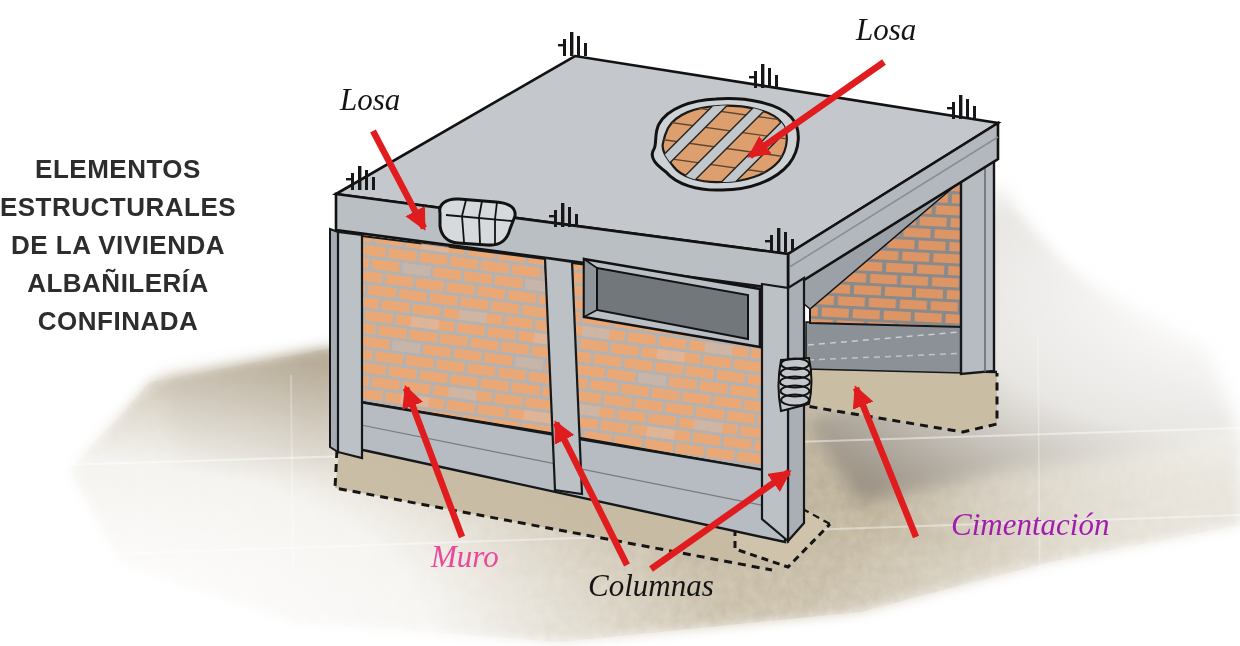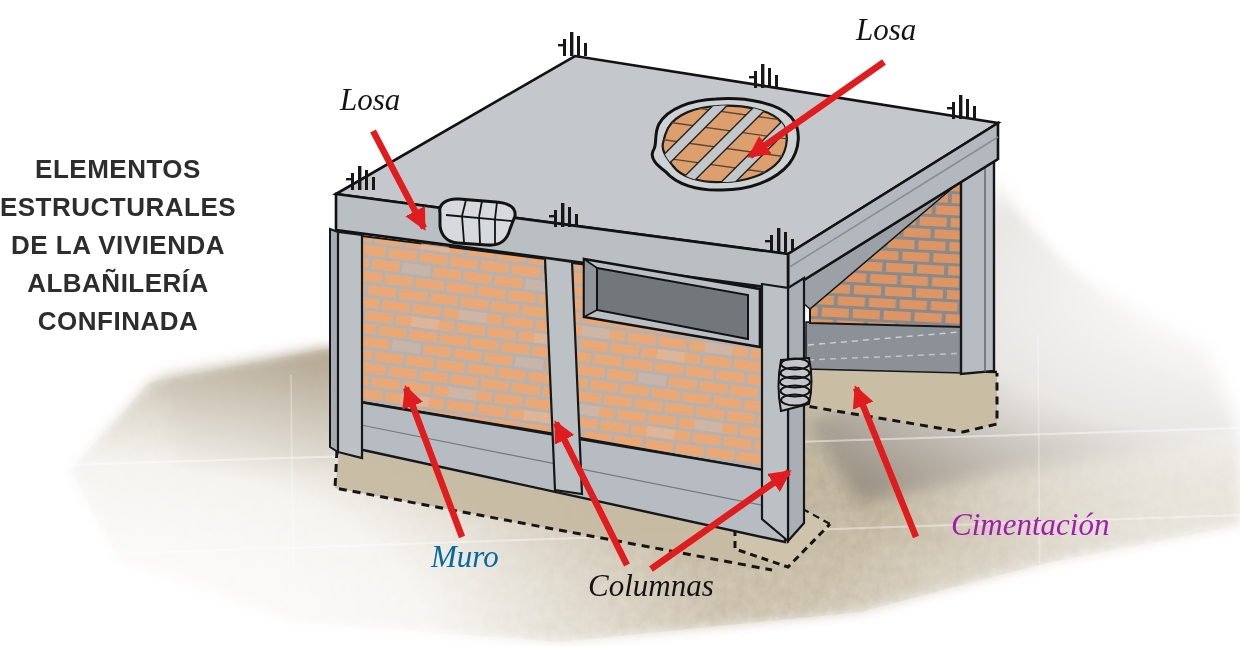--- a/index.html
+++ b/index.html
@@ -256,18 +256,18 @@
   <div>ELEMENTOS</div>
   <div>ESTRUCTURALES</div>
   <div>DE LA VIVIENDA</div>
   <div>ALBAÑILERÍA</div>
   <div>CONFINADA</div>
 </div>
 
 <div id="labels">
       <div class="fig-label" style="left: 340px; top: 84px; color: rgb(20, 20, 20);">Losa</div>
       <div class="fig-label" style="left: 856px; top: 14px; color: rgb(20, 20, 20);">Losa</div>
-      <div class="fig-label" style="left: 431px; top: 541px; color: #0369a1;">Muro</div>
+      <div class="fig-label" style="left: 431px; top: 541px; color: #ec4899;">Muro</div>
       <div class="fig-label" style="left: 588px; top: 570px; color: rgb(20, 20, 20);">Columnas</div>
       <div class="fig-label" style="left: 927px; top: 509px; color: #a21caf; margin-left: 24px;">Cimentación</div>
     </div>
 
 </div>
 
 </body></html>

